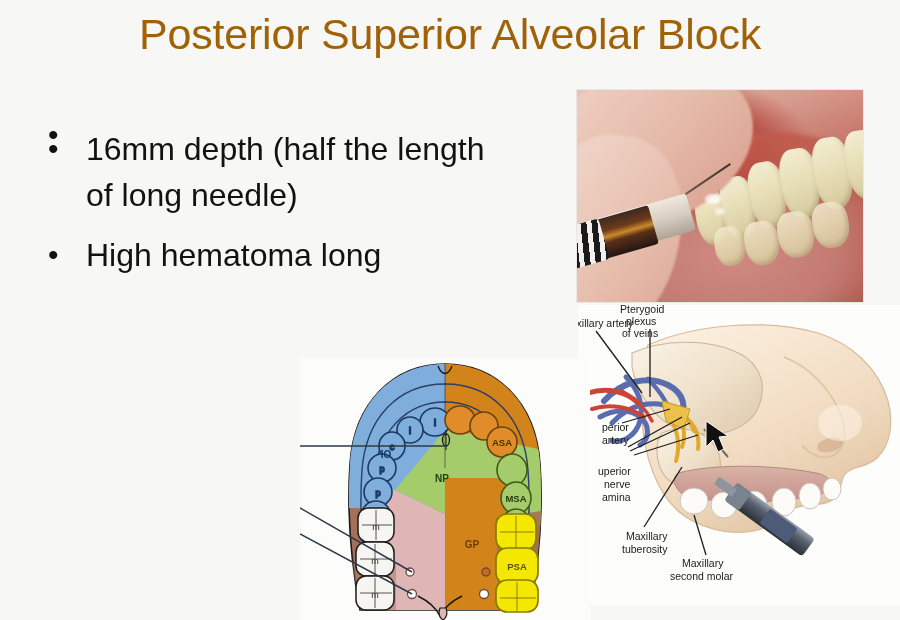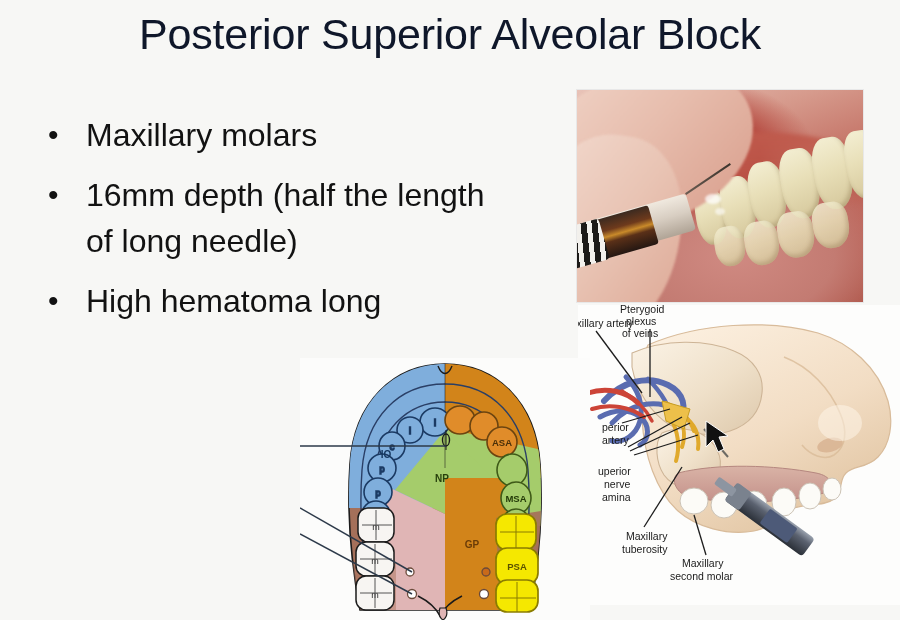--- a/index.html
+++ b/index.html
@@ -9,21 +9,21 @@
     font-family:"Liberation Sans", sans-serif;
     overflow:hidden;position:relative;
   }
   .slide{position:absolute;left:0;top:0;width:900px;height:620px;background:#f7f7f5;}
 
   
   .title{
     position:absolute;left:0;top:8px;width:900px;
     text-align:center;
     font-size:43px;line-height:52px;
-    color:#0f172a;font-weight:400;
+    color:#a16207;font-weight:400;
     letter-spacing:-0.2px;
     white-space:nowrap;
   }
 
   
   .bullets{position:absolute;left:34px;top:112px;width:470px;}
   .bullet{
     position:relative;
     padding-left:52px;
     font-size:32px;line-height:46px;
@@ -138,21 +138,20 @@
 <body>
 
 <div class="slide">
 
   <div class="title">Posterior Superior Alveolar Block</div>
 
   <div class="bullets">
 
     <div class="bullet">
       <span class="dot">•</span>
-      <span>Maxillary molars</span>
     </div>
 
     <div class="bullet">
       <span class="dot">•</span>
       <b>16mm</b><span> depth (half the length of long needle)</span>
     </div>
 
     <div class="bullet">
       <span class="dot">•</span>
       <span>High hematoma long</span>

